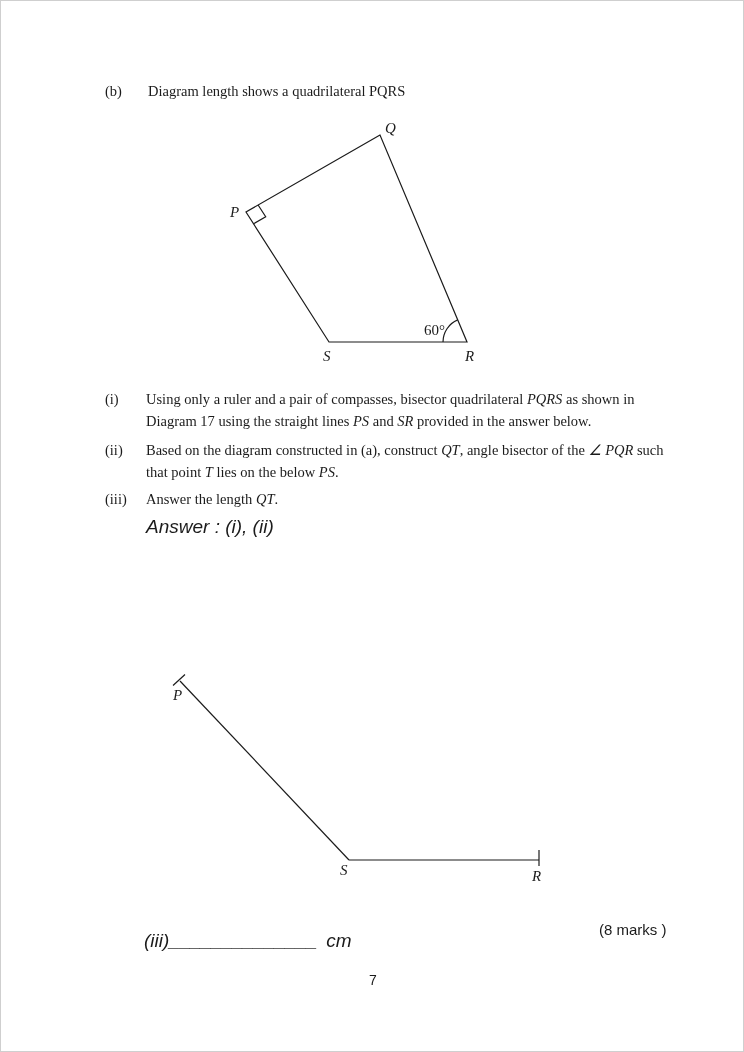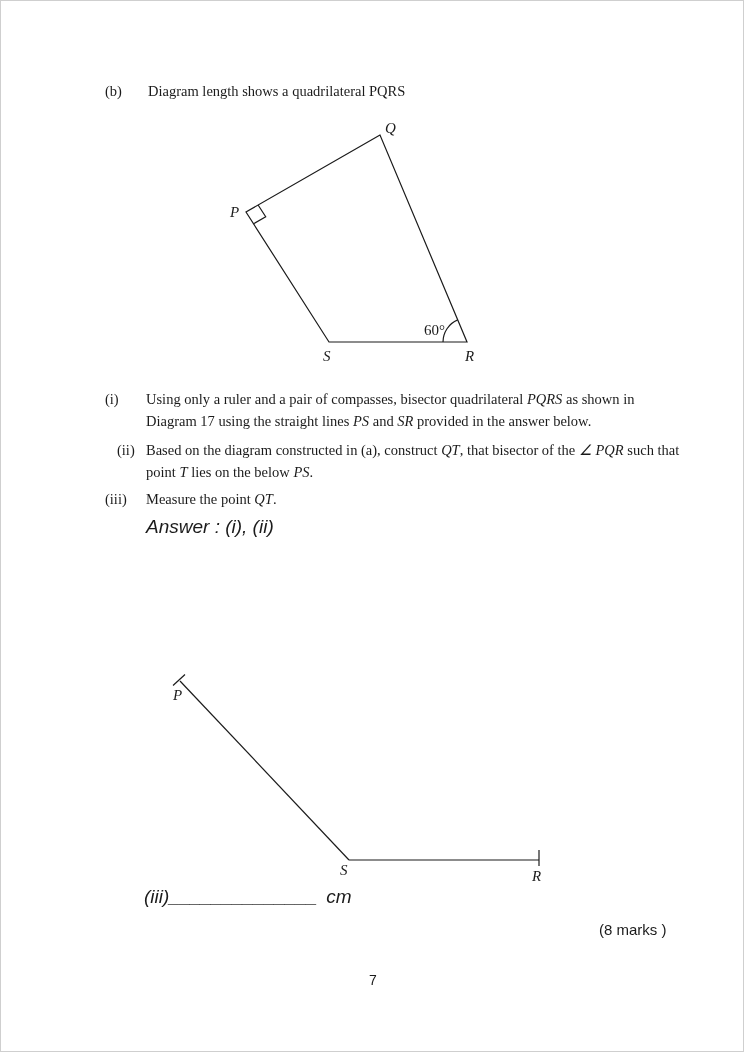--- a/index.html
+++ b/index.html
@@ -69,29 +69,29 @@
       <line class="geo" x1="538" y1="849" x2="538" y2="865"></line>
       <text class="vlabel" x="172" y="699">P</text>
       <text class="vlabel" x="339" y="874">S</text>
       <text class="vlabel" x="531" y="880">R</text>
     </g>
   </svg>
 
   <div class="qnum" style="top:387px;">(i)</div>
   <div class="qtext" style="top:387px;"><span>Using only a ruler and a pair of compasses, bisector quadrilateral </span><i>PQRS</i><span> as shown in Diagram 17 using the straight lines </span><i>PS</i><span> and </span><i>SR</i><span> provided in the answer below.</span></div>
 
-  <div class="qnum" style="top:438px;margin-left:12px;">(ii)</div>
-  <div class="qtext" style="top:438px;"><span>Based on the diagram constructed in (a), construct </span><i>QT</i><span>, that bisector of the </span><i>∠ </i><i>PQR</i><span> such that point </span><i>T</i><span> lies on the below </span><i>PS</i><span>.</span></div>
+  <div class="qnum" style="top:438px;">(ii)</div>
+  <div class="qtext" style="top:438px;"><span>Based on the diagram constructed in (a), construct </span><i>QT</i><span>, angle bisector of the </span><i>∠ </i><i>PQR</i><span> such that point </span><i>T</i><span> lies on the below </span><i>PS</i><span>.</span></div>
 
   <div class="qnum" style="top:487px;">(iii)</div>
-  <div class="qtext" style="top:487px;"><span>Measure the point </span><i>QT</i><span>.</span></div>
+  <div class="qtext" style="top:487px;"><span>Answer the length </span><i>QT</i><span>.</span></div>
 
   <div class="abs italic-sans" style="left:145px; top:515px;">Answer : (i), (ii)</div>
 
-  <div class="abs italic-sans" style="left:143px; top:885px;">
+  <div class="abs italic-sans" style="left:143px; top:929px;">
     <span>(iii)</span><span>______________</span><span style="margin-left:9px;">cm</span>
   </div>
 
   <div class="abs plain-sans" style="left:598px; top:920px;">(8 marks )</div>
 
   <div class="page-number">7</div>
 
 </div>
 
 </body></html>

